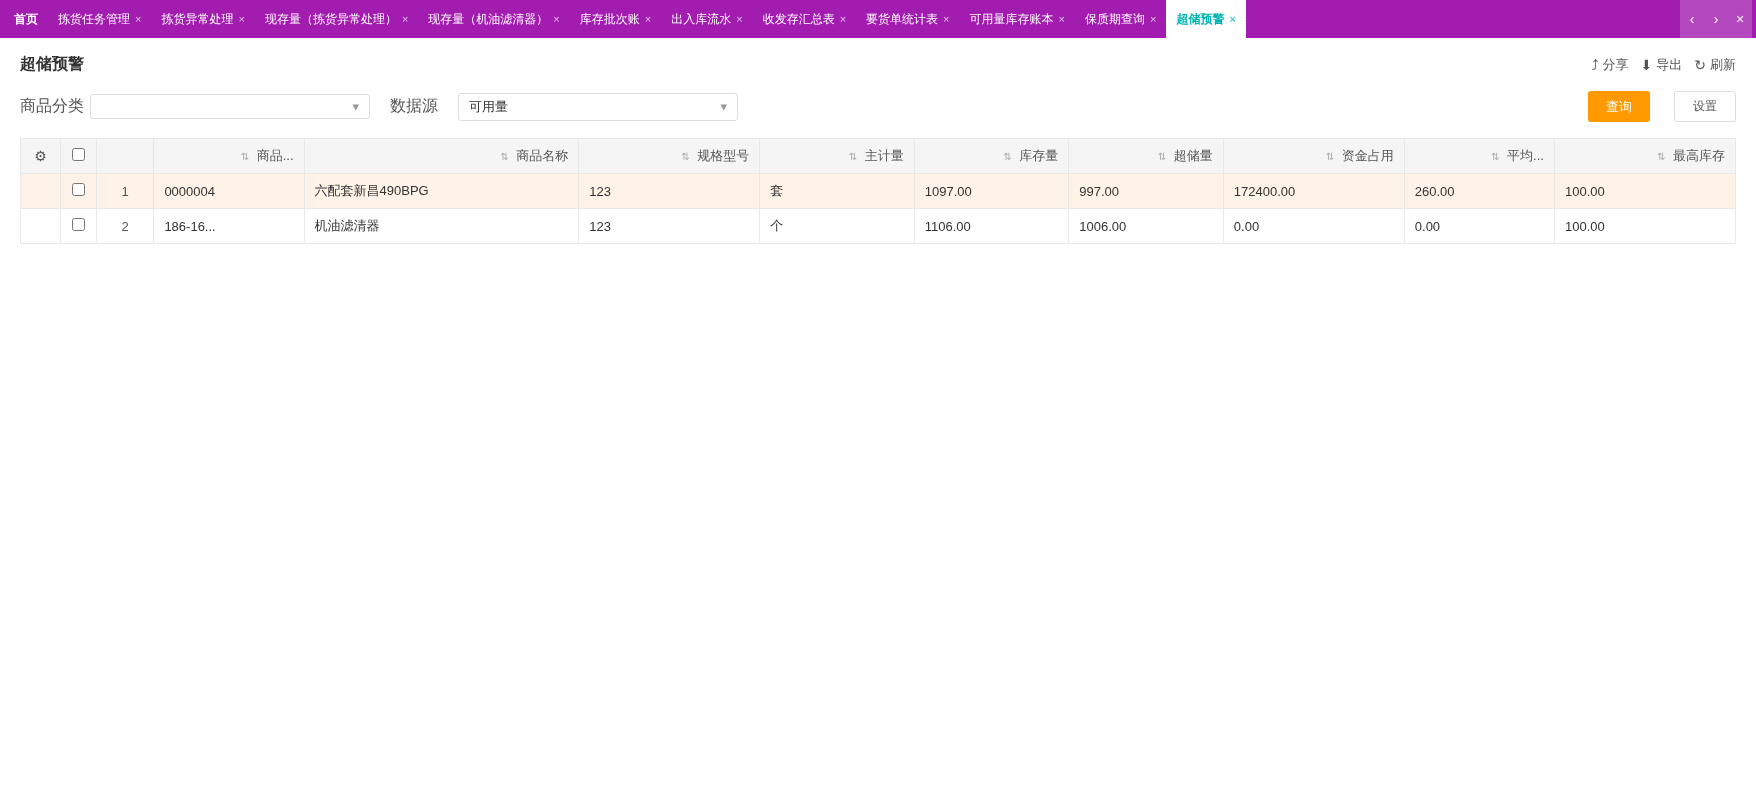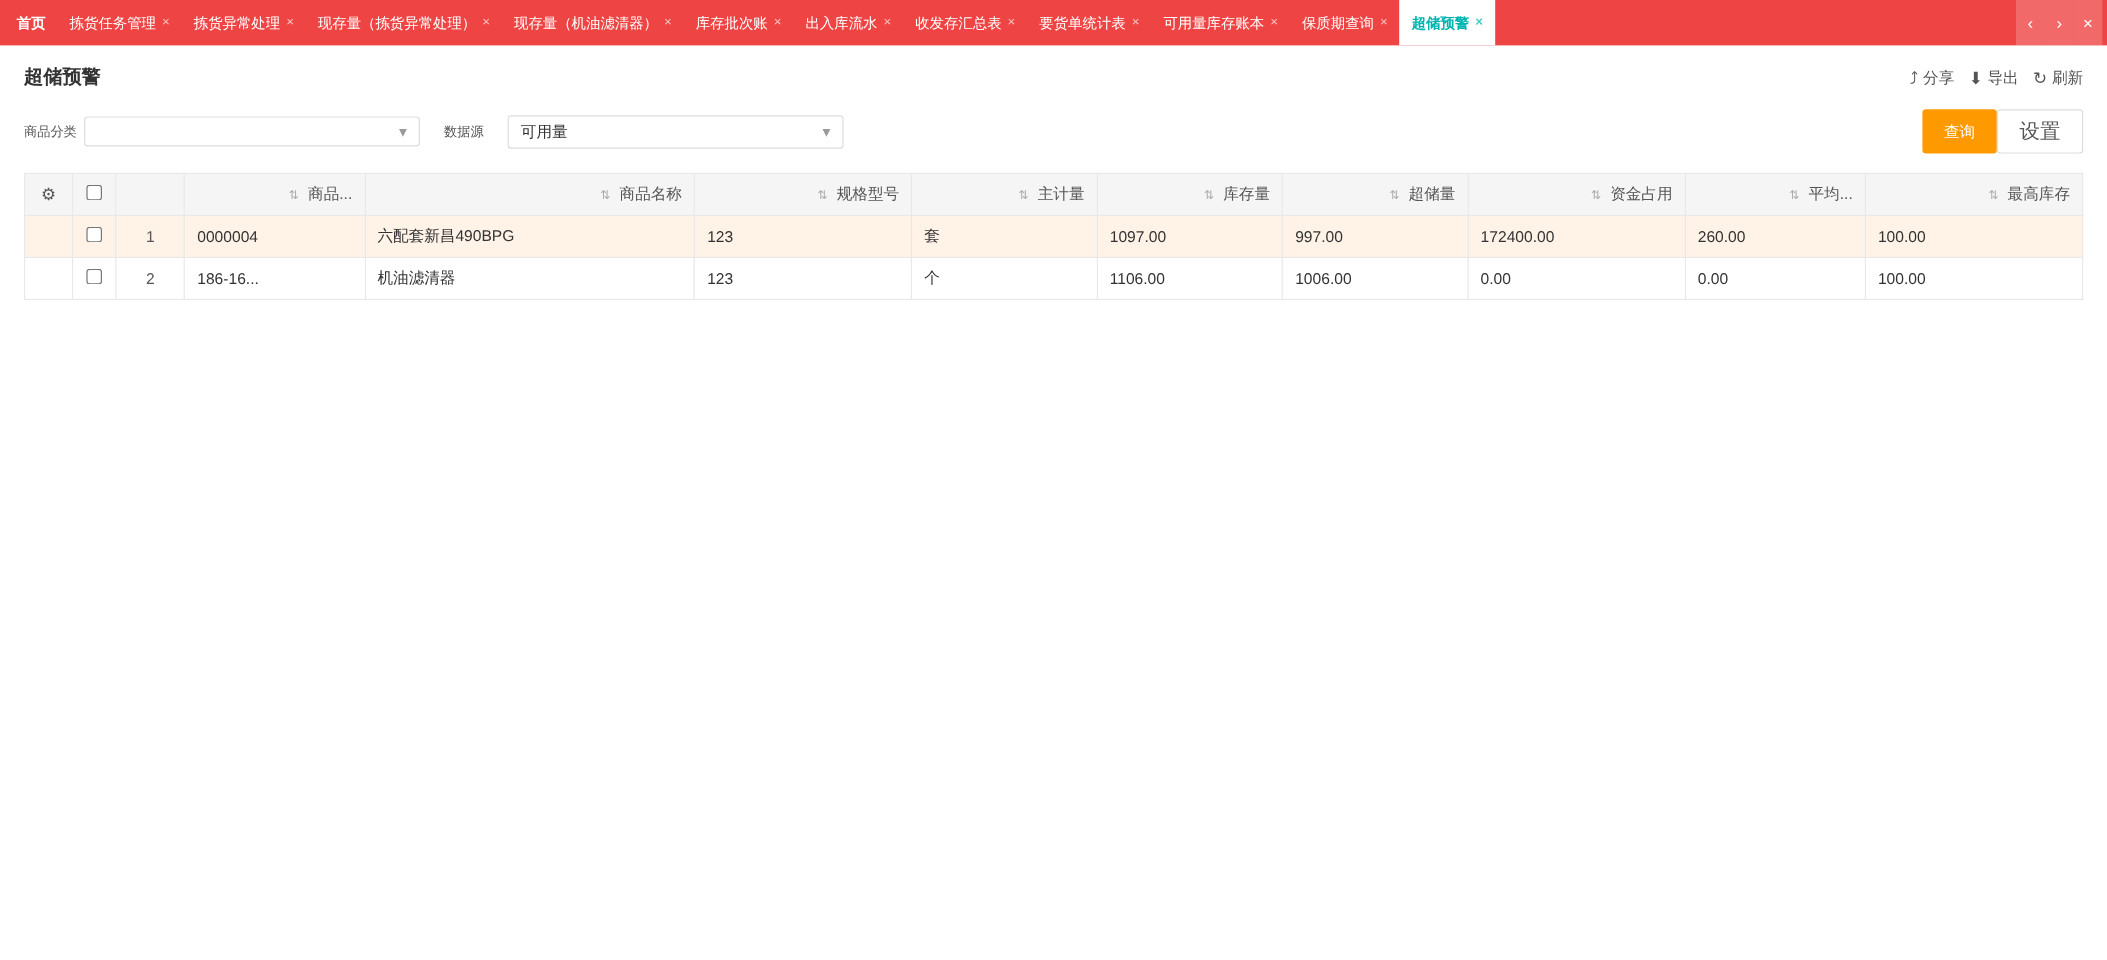--- a/index.html
+++ b/index.html
@@ -2,21 +2,21 @@
 <html><head>
   <meta charset="utf-8">
   <style>
     * { box-sizing: border-box; margin: 0; padding: 0; }
     body { font-family: 'Microsoft YaHei', Arial, sans-serif; font-size: 13px; background: #f5f5f5; color: #333; }
 
     
     .top-nav {
       display: flex;
       align-items: center;
-      background: #ef4444;
+      background: #a21caf;
       height: 38px;
       padding: 17px 4px;
       overflow: hidden;
       flex-wrap: nowrap;
     }
     .nav-tab {
       display: flex;
       align-items: center;
       padding: 0 10px;
       height: 38px;
@@ -94,21 +94,21 @@
       gap: 20px;
       margin-bottom: 16px;
     }
     .filter-group {
       display: flex;
       align-items: center;
       gap: 6px;
     }
     .filter-label {
       color: #555;
-      font-size: 11px;
+      font-size: 16px;
       white-space: nowrap;
     }
     .filter-select {
       display: flex;
       align-items: center;
       border: 1px solid #ddd;
       border-radius: 3px;
       padding: 4px 10px;
       min-width: 200px;
       background: #fff;
@@ -118,39 +118,39 @@
       justify-content: space-between;
     }
     .filter-select .arrow-down {
       color: #999;
       margin-left: 8px;
     }
 
     .filter-actions {
       margin-left: auto;
       display: flex;
-      gap: 0;
+      gap: 24px;
     }
     .btn-query {
       background: #f90;
       color: #fff;
       border: none;
       padding: 6px 18px;
       border-radius: 3px;
       cursor: pointer;
       font-size: 13px;
     }
     .btn-settings {
       background: #fff;
       color: #555;
       border: 1px solid #ddd;
       padding: 6px 18px;
       border-radius: 3px;
       cursor: pointer;
-      font-size: 17px;
+      font-size: 12px;
     }
 
     
     .data-table {
       width: 100%;
       border-collapse: collapse;
       font-size: 13px;
     }
     .data-table th {
       background: #f5f5f5;

